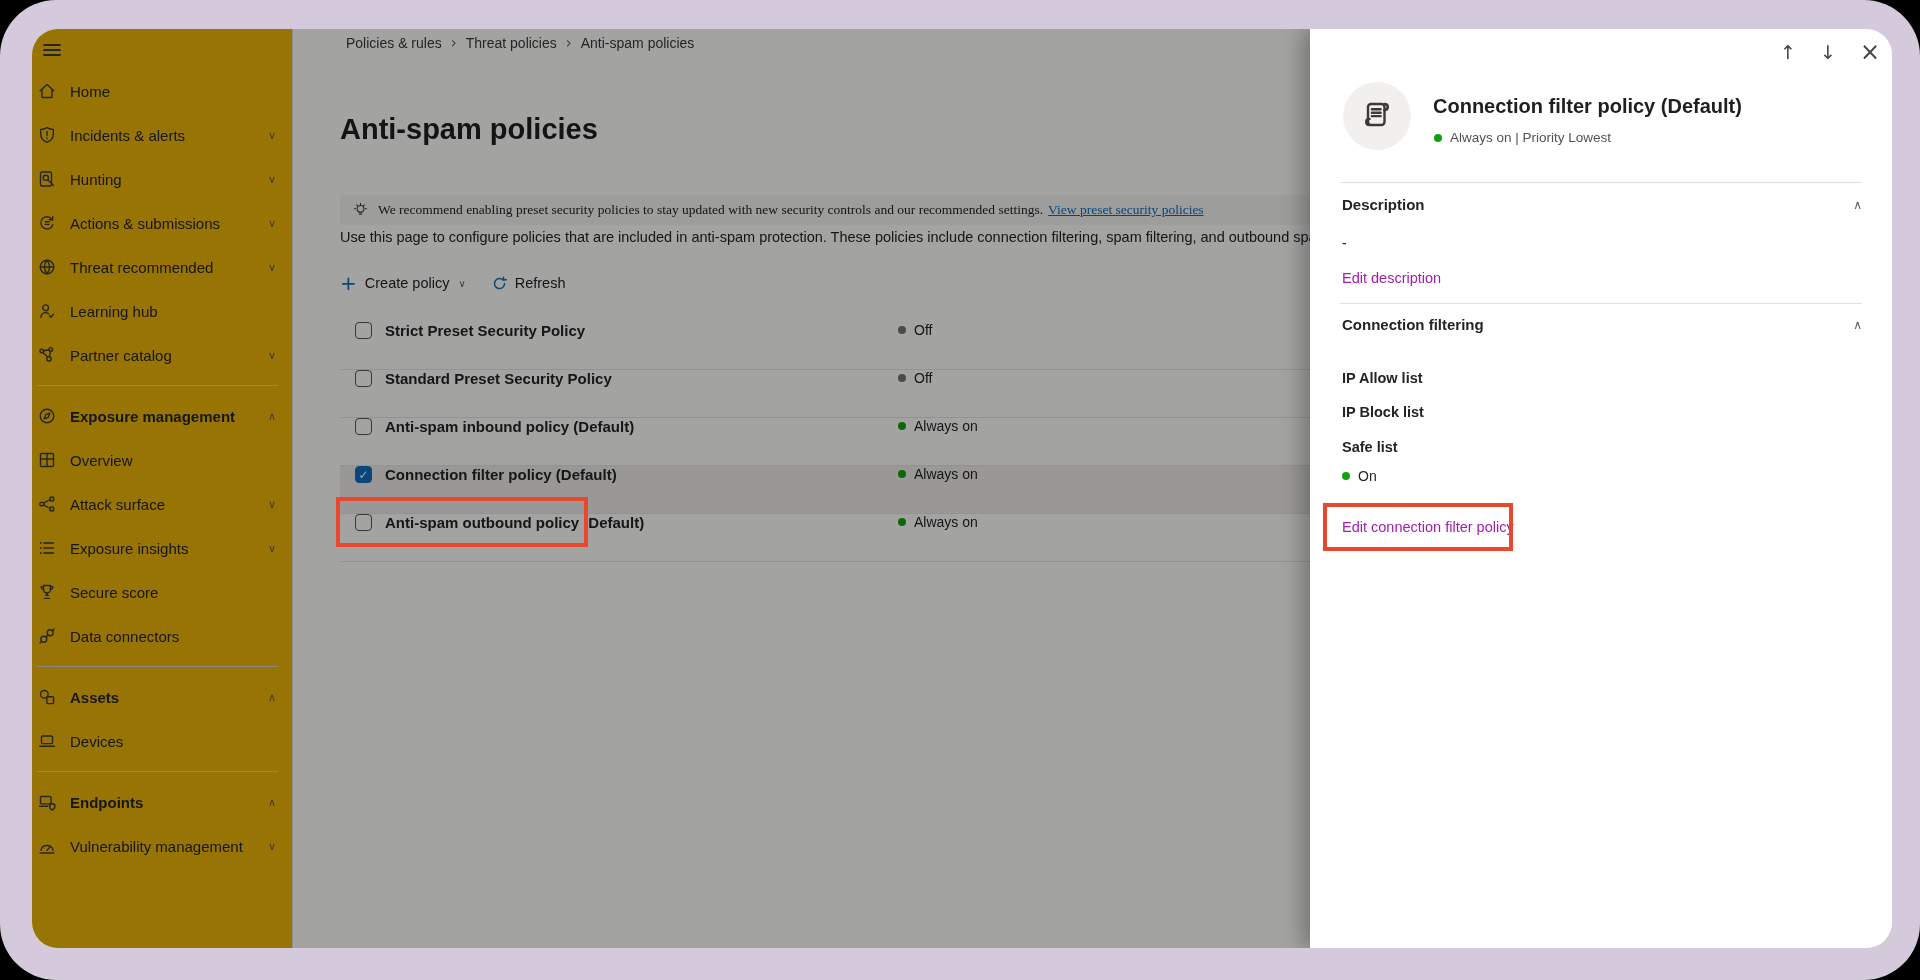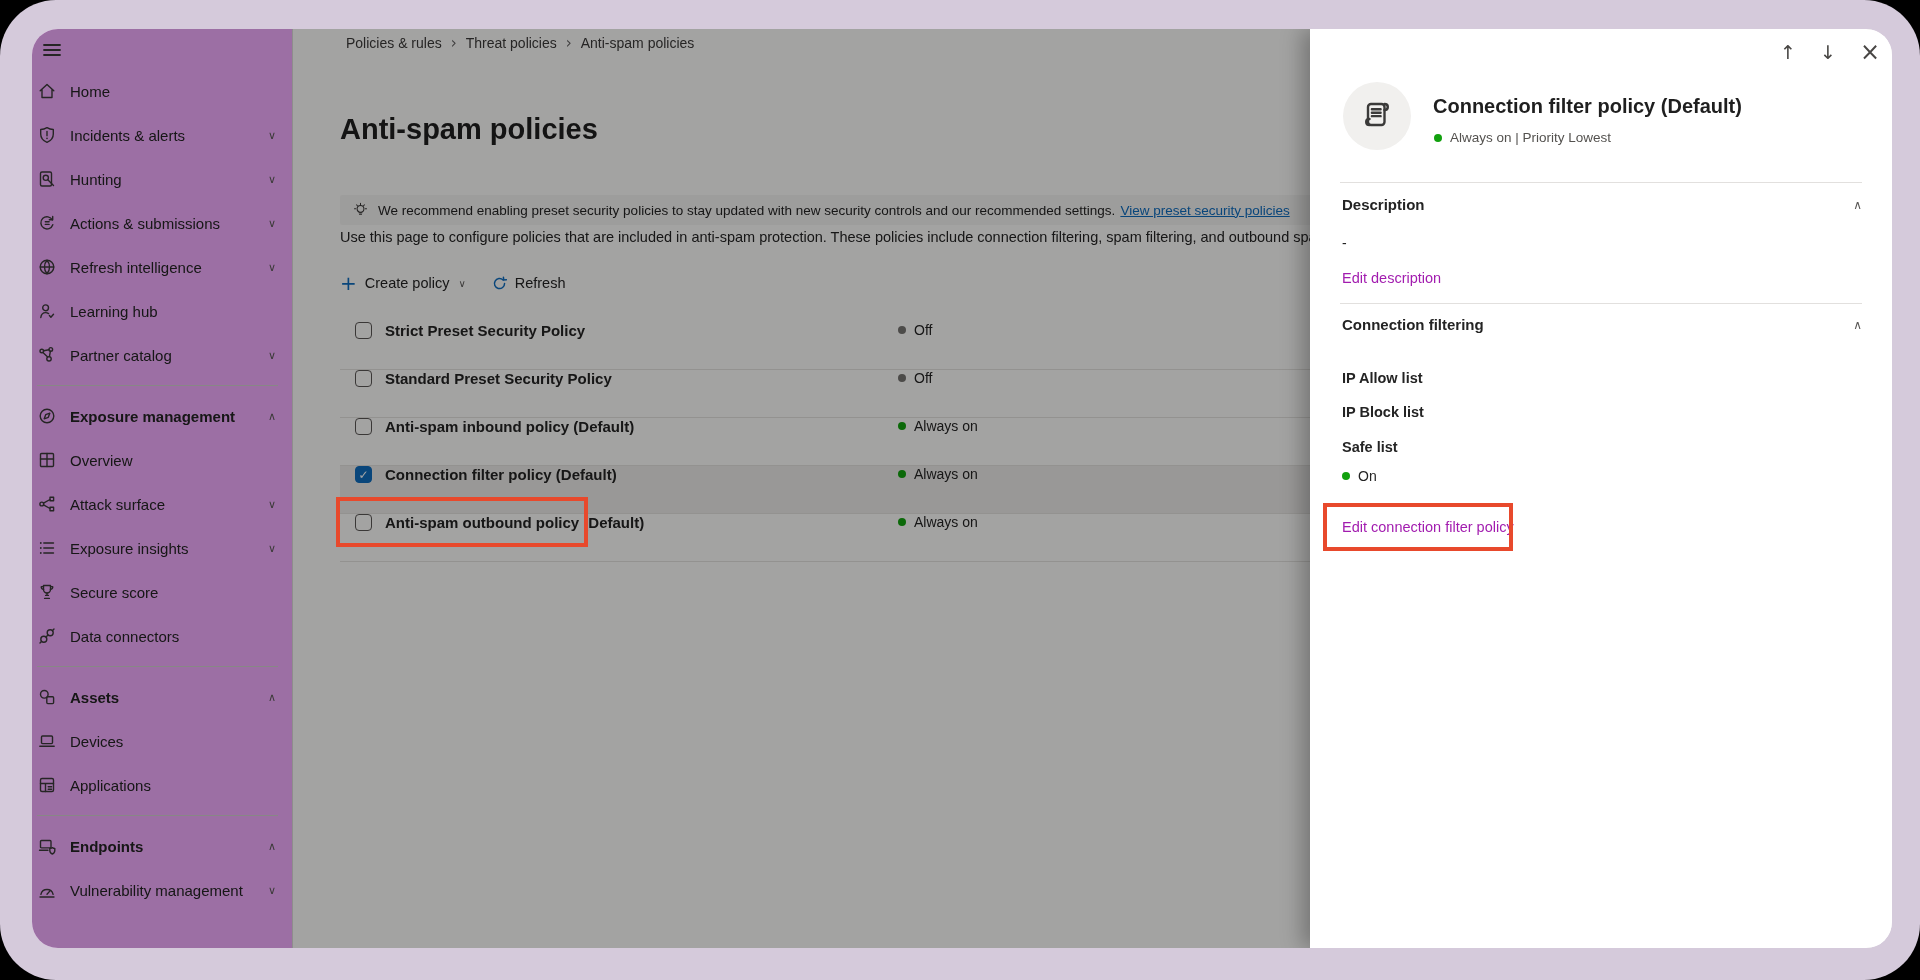--- a/index.html
+++ b/index.html
@@ -6,41 +6,41 @@
   html, body { width: 1920px; height: 980px; overflow: hidden; }
   body { background: #000; font-family: "Liberation Sans", "DejaVu Sans", sans-serif; color: #242424; }
   .glyph { font-family: "DejaVu Sans", sans-serif; }
 
   .frame { position: absolute; inset: 0; background: #d5cadb; border-radius: 56px; }
   .window { position: absolute; left: 32px; top: 29px; width: 1860px; height: 919px;
             background: #fbfaf9; border-radius: 26px; overflow: hidden; }
 
   
   .sidebar { position: absolute; left: 0; top: 0; width: 261px; height: 100%;
-             background: #f0abfc; border-right: 1px solid #dbd9d7; }
+             background: #eab308; border-right: 1px solid #dbd9d7; }
   .hamburger { position: absolute; left: 6px; top: 9px; width: 28px; height: 24px;
                display: flex; align-items: center; justify-content: center; cursor: pointer; }
   .side-items { position: absolute; left: 0; top: 40px; right: 0; }
   .si { height: 44px; display: flex; align-items: center; padding-left: 5px; font-size: 15px; cursor: pointer; }
   .si .ic { width: 20px; height: 20px; color: #3b3a39; flex: 0 0 20px; display: flex; align-items: center; }
   .si .lbl { margin-left: 13px; color: #242424; white-space: nowrap; }
   .si.section .lbl { font-weight: bold; }
   .si .chev { margin-left: auto; margin-right: 16px; font-size: 11px; color: #5b5957; }
   .sdiv { height: 17px; display: flex; align-items: center; }
   .sdiv .ln { height: 1px; background: #d2d0ce; flex: 1; margin: 0 14px 0 5px; }
 
   
   .breadcrumb { position: absolute; left: 314px; top: 5px; font-size: 14px; color: #3b3a39;
                 display: flex; align-items: center; gap: 9px; }
   .breadcrumb .sep { color: #616161; font-size: 15px; }
   .crumb { cursor: pointer; }
   .page-title { position: absolute; left: 308px; top: 84px; font-size: 29px; font-weight: bold; color: #1f1f1f; }
 
   .banner { position: absolute; left: 308px; top: 166px; width: 1010px; height: 30px; background: #f2f1f0;
-            border-radius: 2px; display: flex; align-items: center; padding: 0 12px; font-size: 13.5px; }
+            border-radius: 2px; display: flex; align-items: center; padding: 0 12px; font-size: 13.5px; font-family: Liberation Serif, serif; }
   .banner .btext { margin-left: 9px; white-space: nowrap; }
   .banner a { color: #0f6cbd; text-decoration: underline; margin-left: 5px; white-space: nowrap; cursor: pointer; }
 
   .page-desc { position: absolute; left: 308px; top: 200px; font-size: 14.5px; white-space: nowrap; }
 
   .toolbar { position: absolute; left: 308px; top: 240px; height: 28px; display: flex; align-items: center; font-size: 14.5px; }
   .tbtn { display: flex; align-items: center; cursor: pointer; }
   .tbtn .plus { color: #0f6cbd; font-size: 20px; font-weight: normal; margin-right: 8px; line-height: 1; }
   .tbtn .tchev { font-size: 10px; color: #5b5957; margin-left: 9px; }
   .tbtn.refresh { margin-left: 26px; }
@@ -155,21 +155,21 @@
         <span class="chev glyph">∨</span>
       </div>
 
       <div class="si">
         <span class="ic">
               <svg class="ln-ic" viewBox="0 0 20 20" width="20" height="20">
                 <circle cx="10" cy="10" r="6.8"></circle>
                 <path d="M3.4 10h13.2M10 3.3c-3.4 3.8-3.4 9.6 0 13.4 3.4-3.8 3.4-9.6 0-13.4z"></path>
               </svg>
             </span>
-        <span class="lbl">Refresh intelligence</span>
+        <span class="lbl">Threat recommended</span>
         <span class="chev glyph">∨</span>
       </div>
 
       <div class="si">
         <span class="ic">
               <svg class="ln-ic" viewBox="0 0 20 20" width="20" height="20">
                 <circle cx="8.6" cy="6.8" r="2.9"></circle>
                 <path d="M3.8 16.5c.4-3.1 2.4-4.9 4.8-4.9 1.2 0 2.2.4 3 1"></path>
                 <path d="M12.4 14.6l1.5 1.6 2.6-3"></path>
               </svg>
@@ -282,29 +282,20 @@
       <div class="si">
         <span class="ic">
               <svg class="ln-ic" viewBox="0 0 20 20" width="20" height="20">
                 <rect x="4.5" y="5" width="11" height="7.6" rx="1"></rect>
                 <path d="M2.8 15.3h14.4"></path>
               </svg>
             </span>
         <span class="lbl">Devices</span>
       </div>
 
-      <div class="si">
-        <span class="ic">
-              <svg class="ln-ic" viewBox="0 0 20 20" width="20" height="20">
-                <rect x="3.5" y="3.5" width="13" height="13" rx="1.5"></rect>
-                <path d="M3.5 8.5h13M8.5 8.5v8M11.2 11.8h3.4M11.2 14.2h3.4"></path>
-              </svg>
-            </span>
-        <span class="lbl">Applications</span>
-      </div>
 
       <div class="sdiv">
             <div class="ln"></div>
           </div>
 
       <div class="si section">
         <span class="ic">
               <svg class="ln-ic" viewBox="0 0 20 20" width="20" height="20">
                 <rect x="3.5" y="4.5" width="10.5" height="7.4" rx="1"></rect>
                 <path d="M2.5 14.3h8.5"></path>

